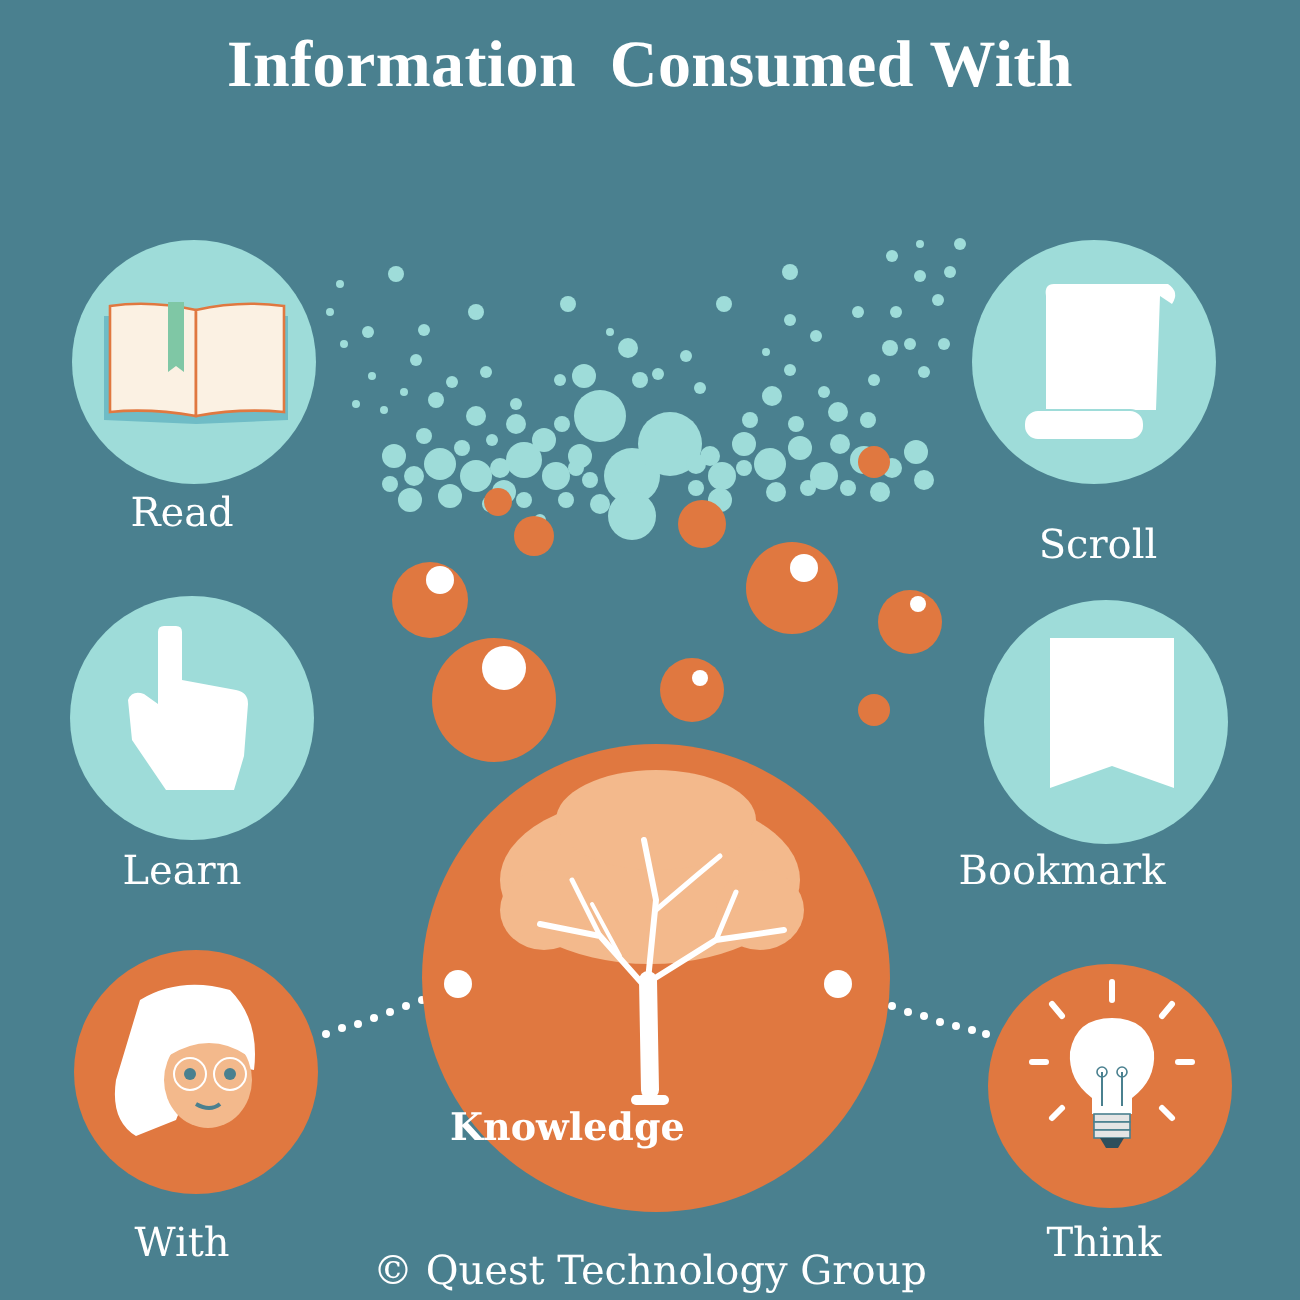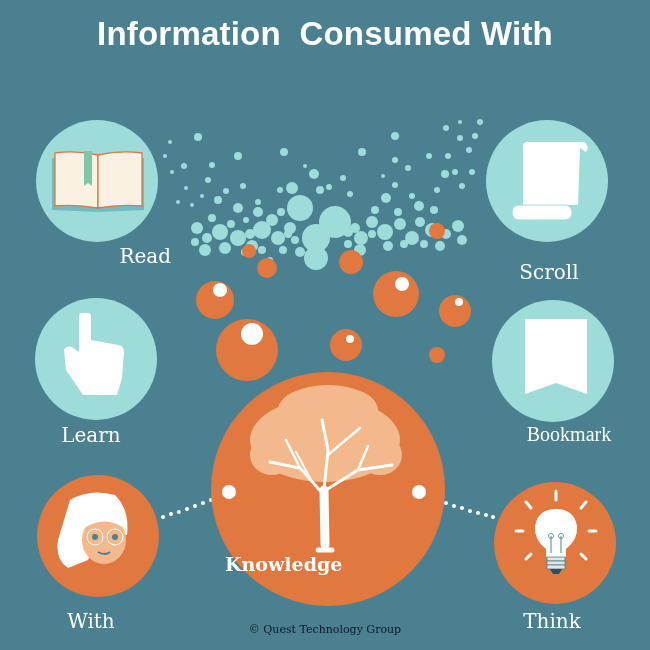--- a/index.html
+++ b/index.html
@@ -1,23 +1,23 @@
 <!DOCTYPE html>
 <html><head>
 <meta charset="utf-8">
 <style>
   html, body { margin:0; padding:0; }
   body { width:650px; height:650px; background:#4a808f; position:relative; overflow:hidden; font-family:"DejaVu Serif", serif; }
-  .title { position:absolute; left:0; top:12px; width:650px; text-align:center; color:#fff; font-family:Liberation Sans, sans-serif; font-weight:bold; font-size:33px; line-height:43px; letter-spacing:0.2px; }
+  .title { position:absolute; left:0; top:12px; width:650px; text-align:center; color:#fff; font-family:Liberation Serif, serif; font-weight:bold; font-size:33px; line-height:43px; letter-spacing:0.2px; }
   .title div { white-space:pre; }
   .circle { position:absolute; border-radius:50%; }
   .light { background:#9edcd9; }
   .orange { background:#e07840; }
   .label { position:absolute; color:#fff; font-family:"DejaVu Serif", serif; font-size:20px; text-align:center; width:160px; }
-  .footer { position:absolute; left:0; width:650px; top:623px; text-align:center; color:#0f172a; font-size:11px; font-family:"DejaVu Serif", serif; }
+  .footer { position:absolute; left:0; width:650px; top:623px; text-align:center; color:#ffffff; font-size:20px; font-family:"DejaVu Serif", serif; }
   svg { position:absolute; left:0; top:0; }
   .knowledge-label { position:absolute; left:225px; top:553px; width:200px; color:#fff; font-family:"DejaVu Serif", serif; font-weight:bold; font-size:19px; }
 </style>
 </head>
 <body>
 
 <div class="title">
   <div>Information  Consumed With</div>
 </div>
 
@@ -149,40 +149,40 @@
 </svg>
 
 <div class="circle light" style="left:36px;top:120px;width:122px;height:122px;"></div>
 <svg width="650" height="650">
   <path d="M52 158 L52 210 L98 212 L98 158 Z" fill="#6fbcc6"></path>
   <path d="M98 158 L98 212 L144 210 L144 158 Z" fill="#6fbcc6"></path>
   <path d="M55 153 Q75 150 98 155 L98 208 Q75 204 55 206 Z" fill="#fbf1e3" stroke="#e07840" stroke-width="1.3"></path>
   <path d="M98 155 Q120 150 142 153 L142 206 Q120 204 98 208 Z" fill="#fbf1e3" stroke="#e07840" stroke-width="1.3"></path>
   <path d="M84 151 L92 151 L92 186 L88 183 L84 186 Z" fill="#7fc7a5"></path>
 </svg>
-<div class="label" style="left:11px;top:244px;text-align:right;">Read</div>
+<div class="label" style="left:11px;top:244px;">Read</div>
 
 <div class="circle light" style="left:486px;top:120px;width:122px;height:122px;"></div>
 <svg width="650" height="650">
   <path d="M527 142 L584 142 Q590 146 586 152 L580 148 L578 205 L523 205 L523 148 Q522 142 527 142 Z" fill="#fff"></path>
   <rect x="512" y="205" width="60" height="15" rx="7" fill="#fff" stroke="#9edcd9" stroke-width="1"></rect>
 </svg>
 <div class="label" style="left:469px;top:244px;margin-top:16px;">Scroll</div>
 
 <div class="circle light" style="left:35px;top:298px;width:122px;height:122px;"></div>
 <svg width="650" height="650">
   <path d="M79 316 Q79 313 82 313 L88 313 Q91 313 91 316 L91 340 L118 345 Q124 346 124 352 L122 378 L117 395 L83 395 L66 370 L64 350 Q66 345 72 347 L79 352 Z" fill="#fff"></path>
 </svg>
 <div class="label" style="left:11px;top:423px;">Learn</div>
 
 <div class="circle light" style="left:492px;top:300px;width:122px;height:122px;"></div>
 <svg width="650" height="650">
   <path d="M525 319 L587 319 L587 394 L556 383 L525 394 Z" fill="#fff"></path>
 </svg>
-<div class="label" style="left:489px;top:423px;font-family:Liberation Serif, serif;">Bookmark</div>
+<div class="label" style="left:451px;top:423px;">Bookmark</div>
 
 <svg width="650" height="650">
   <g fill="#fff">
     <circle cx="163" cy="517" r="2"></circle>
       <circle cx="171" cy="514" r="2"></circle>
       <circle cx="179" cy="512" r="2"></circle>
       <circle cx="187" cy="509" r="2"></circle>
     <circle cx="195" cy="506" r="2"></circle>
       <circle cx="203" cy="503" r="2"></circle>
       <circle cx="211" cy="500" r="2"></circle>

